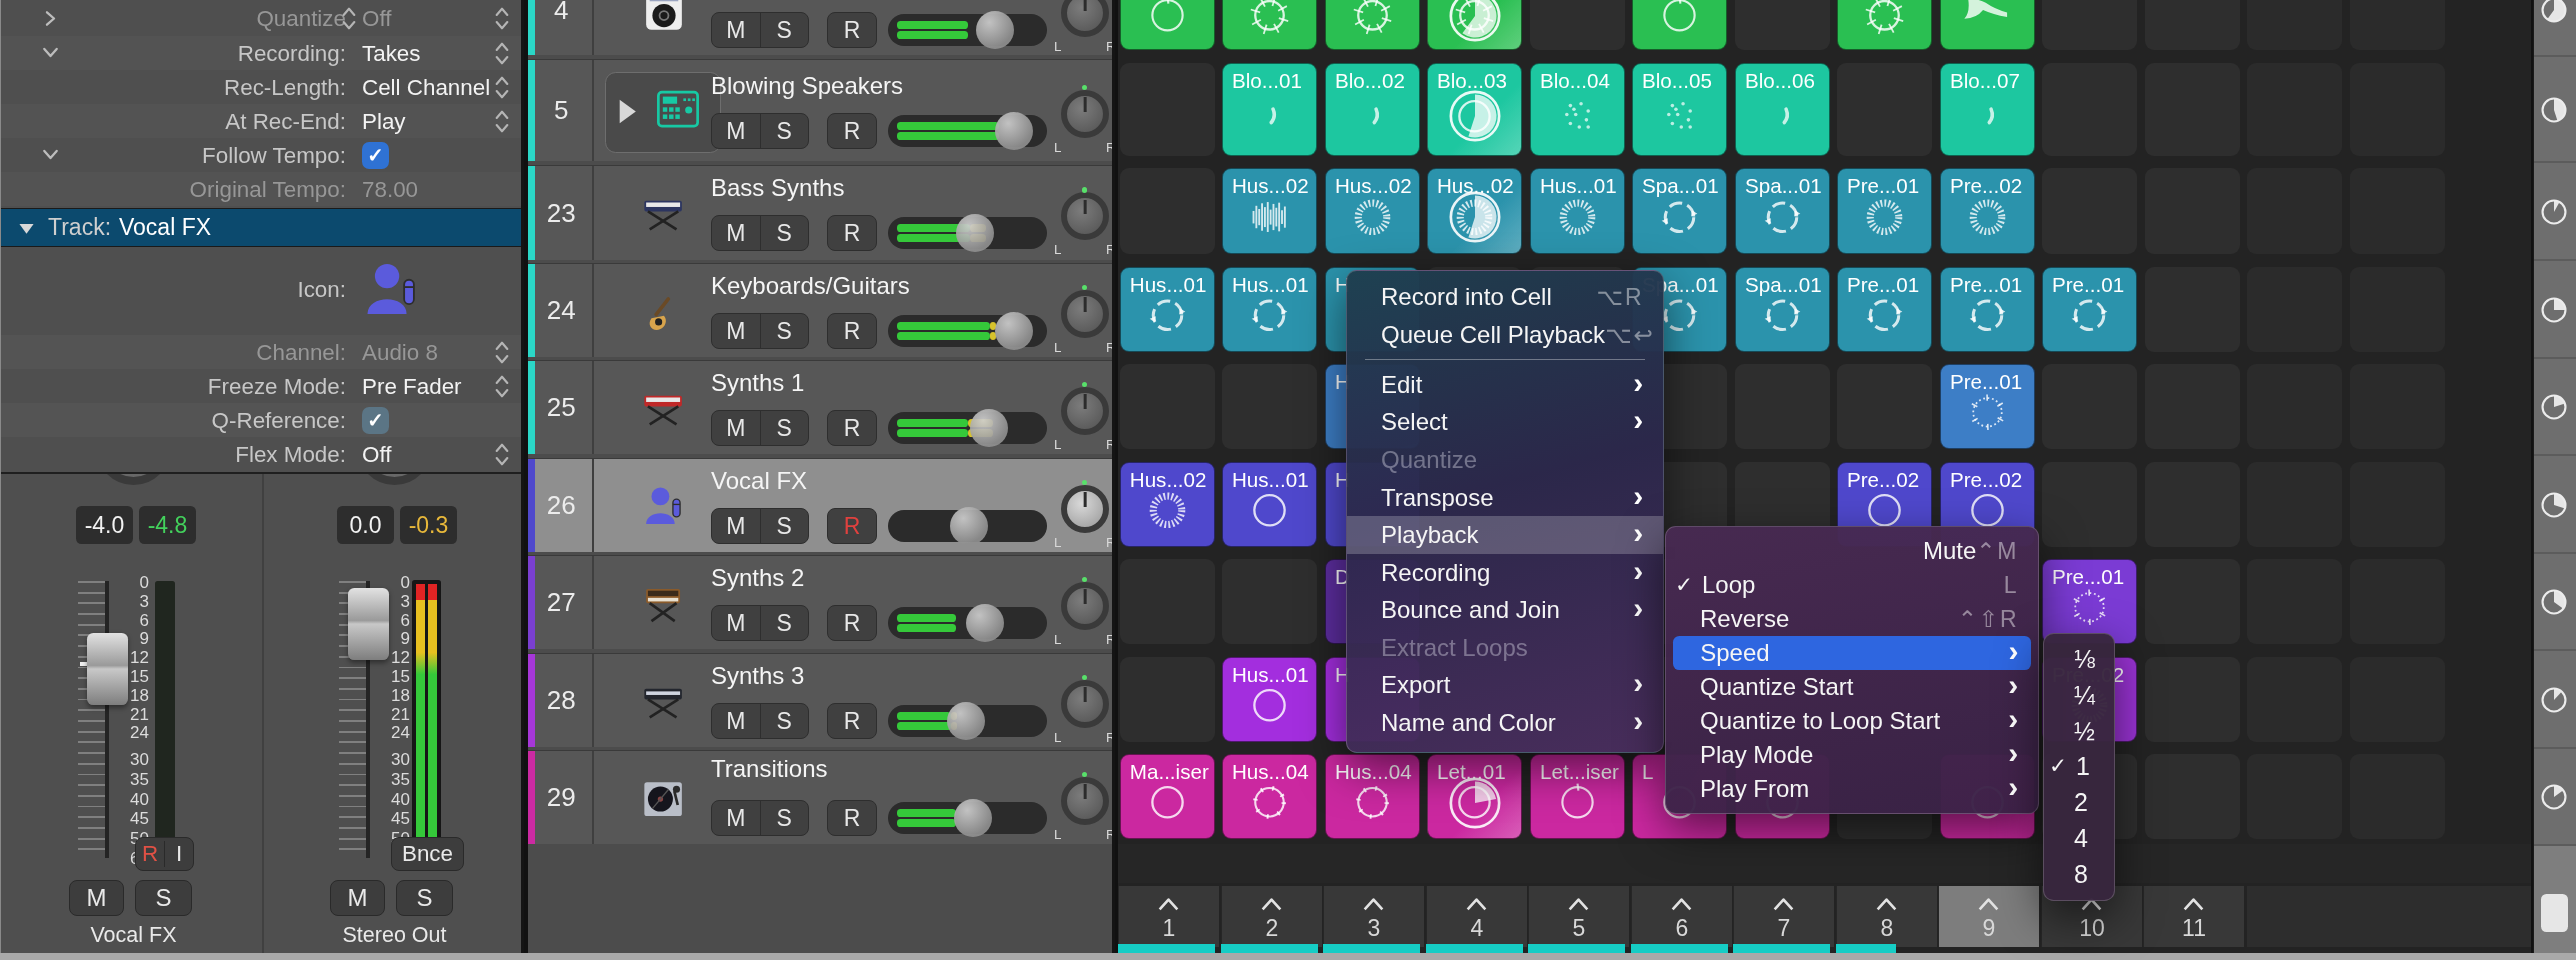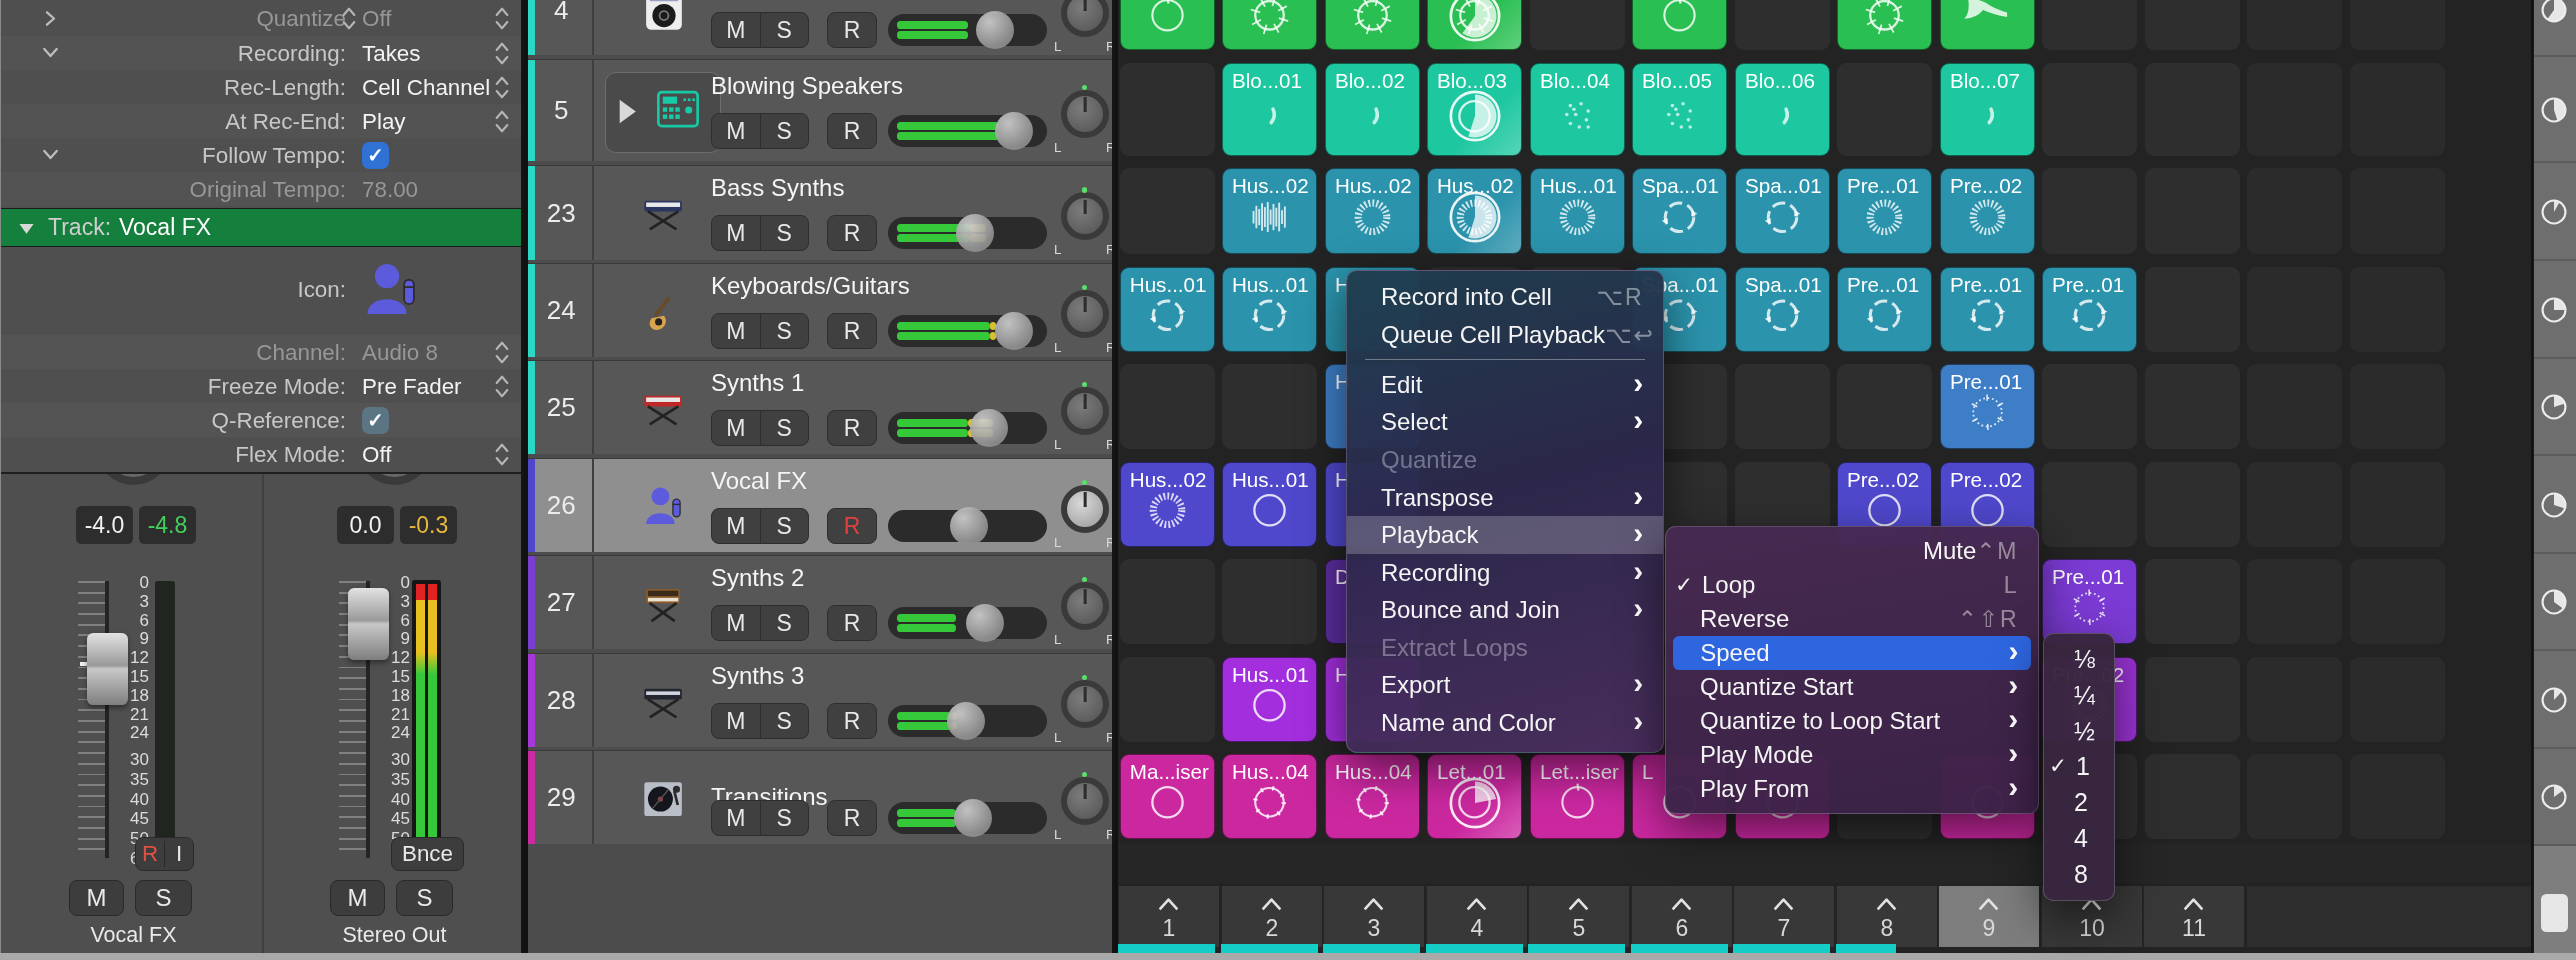--- a/index.html
+++ b/index.html
@@ -6,21 +6,21 @@
   body{width:2576px;height:961px;position:relative;overflow:hidden;
        font-family:"Liberation Sans",sans-serif;-webkit-font-smoothing:antialiased;}
   .abs{position:absolute;}
   
   #inspector{left:0;top:0;width:524px;height:961px;background:#4f4f4f;border-right:3.6px solid #141414;box-sizing:border-box;border-left:1.8px solid #8a8a8a;}
   .ins-row{position:absolute;left:0;width:100%;display:flex;align-items:center;}
   .ins-label{color:#c7c7c7;font-size:22.4px;text-align:right;position:absolute;right:175px;left:36px;}
   .ins-value{color:#f3f3f3;font-size:22.4px;position:absolute;left:361px;white-space:nowrap;}
   .dim .ins-label,.dim .ins-value{color:#979797;}
   .checkbox{position:absolute;left:361px;width:27px;height:27px;border-radius:7.2px;color:#fff;font-size:19.7px;font-weight:bold;display:flex;align-items:center;justify-content:center;}
-  #track-hdr{position:absolute;left:0;top:208px;width:100%;height:39px;background:#15803d;border-top:1.8px solid #1a1a1a;border-bottom:1.8px solid #1a1a1a;box-sizing:border-box;display:flex;align-items:center;}
+  #track-hdr{position:absolute;left:0;top:208px;width:100%;height:39px;background:#0c4a6e;border-top:1.8px solid #1a1a1a;border-bottom:1.8px solid #1a1a1a;box-sizing:border-box;display:flex;align-items:center;}
   
   #mixer{position:absolute;left:0;top:474px;width:524px;height:479px;overflow:hidden;}
   .vbox{position:absolute;width:57px;height:38px;background:#2d2d2d;border-radius:5.4px;display:flex;align-items:center;justify-content:center;font-size:23px;}
   .btn{position:absolute;background:#3d3d3d;border:0.9px solid #2a2a2a;border-radius:8px;color:#e9e9e9;display:flex;align-items:center;justify-content:center;font-size:24px;box-sizing:border-box;}
   .scale-num{position:absolute;color:#dcdcdc;font-size:17px;transform:translateY(-50%);text-align:right;width:32px;}
   .ruler{position:absolute;width:30px;background:repeating-linear-gradient(to bottom,rgba(255,255,255,.28)0 1.8px,transparent 1.8px 10.7px);}
   
   #trackpanel{left:528px;top:0;width:587px;height:961px;background:#4c4c4c;border-right:3.6px solid #141414;box-sizing:border-box;overflow:hidden;}
   .trow{position:absolute;left:0;width:100%;background:#575757;border-top:1.8px solid #3a3a3a;box-sizing:border-box;}
   .trow.sel{background:#8f8f8f;}
@@ -474,21 +474,21 @@
       <div class="tnum">29</div>
       <div class="numsep"></div>
       <div style="position: absolute; width: 50px; height: 50px; left: 111px; top: 24px;"><svg width="50" height="50" viewBox="0 0 56 56">
           <rect x="6" y="8" width="42" height="38" rx="3" fill="#b9bec8"></rect>
           <circle cx="24" cy="27" r="14" fill="#15151d"></circle>
           <circle cx="24" cy="27" r="3" fill="#884444"></circle>
           <line x1="24" y1="13" x2="24" y2="41" stroke="#555" stroke-width="1.5" transform="rotate(40 24 27)"></line>
           <circle cx="42" cy="16" r="4" fill="#2a2a2a"></circle>
           <rect x="40" y="18" width="3" height="16" fill="#2a2a2a" transform="rotate(-14 41 26)"></rect>
         </svg></div>
-      <div class="tname" style="top: 4px; margin-top: 28px;">Transitions</div>
+      <div class="tname" style="top: 4px;">Transitions</div>
       <div class="msr" style="left: 183px; top: 49px; width: 98px;">
         <div style="border-right: 0.9px solid rgb(46, 46, 46);">M</div>
         <div>S</div>
       </div>
       <div class="msr" style="left: 299px; top: 49px; width: 50px;">
         <div style="color: rgb(232, 232, 232);">R</div>
       </div>
       <div class="slider" style="left: 360px; top: 51px; width: 159px;">
         <div class="sbar" style="top: 7.2px; width: 59px; background: rgb(53, 201, 58);"></div>
         <div class="sbar" style="top: 17px; width: 59px; background: rgb(53, 201, 58);"></div>

